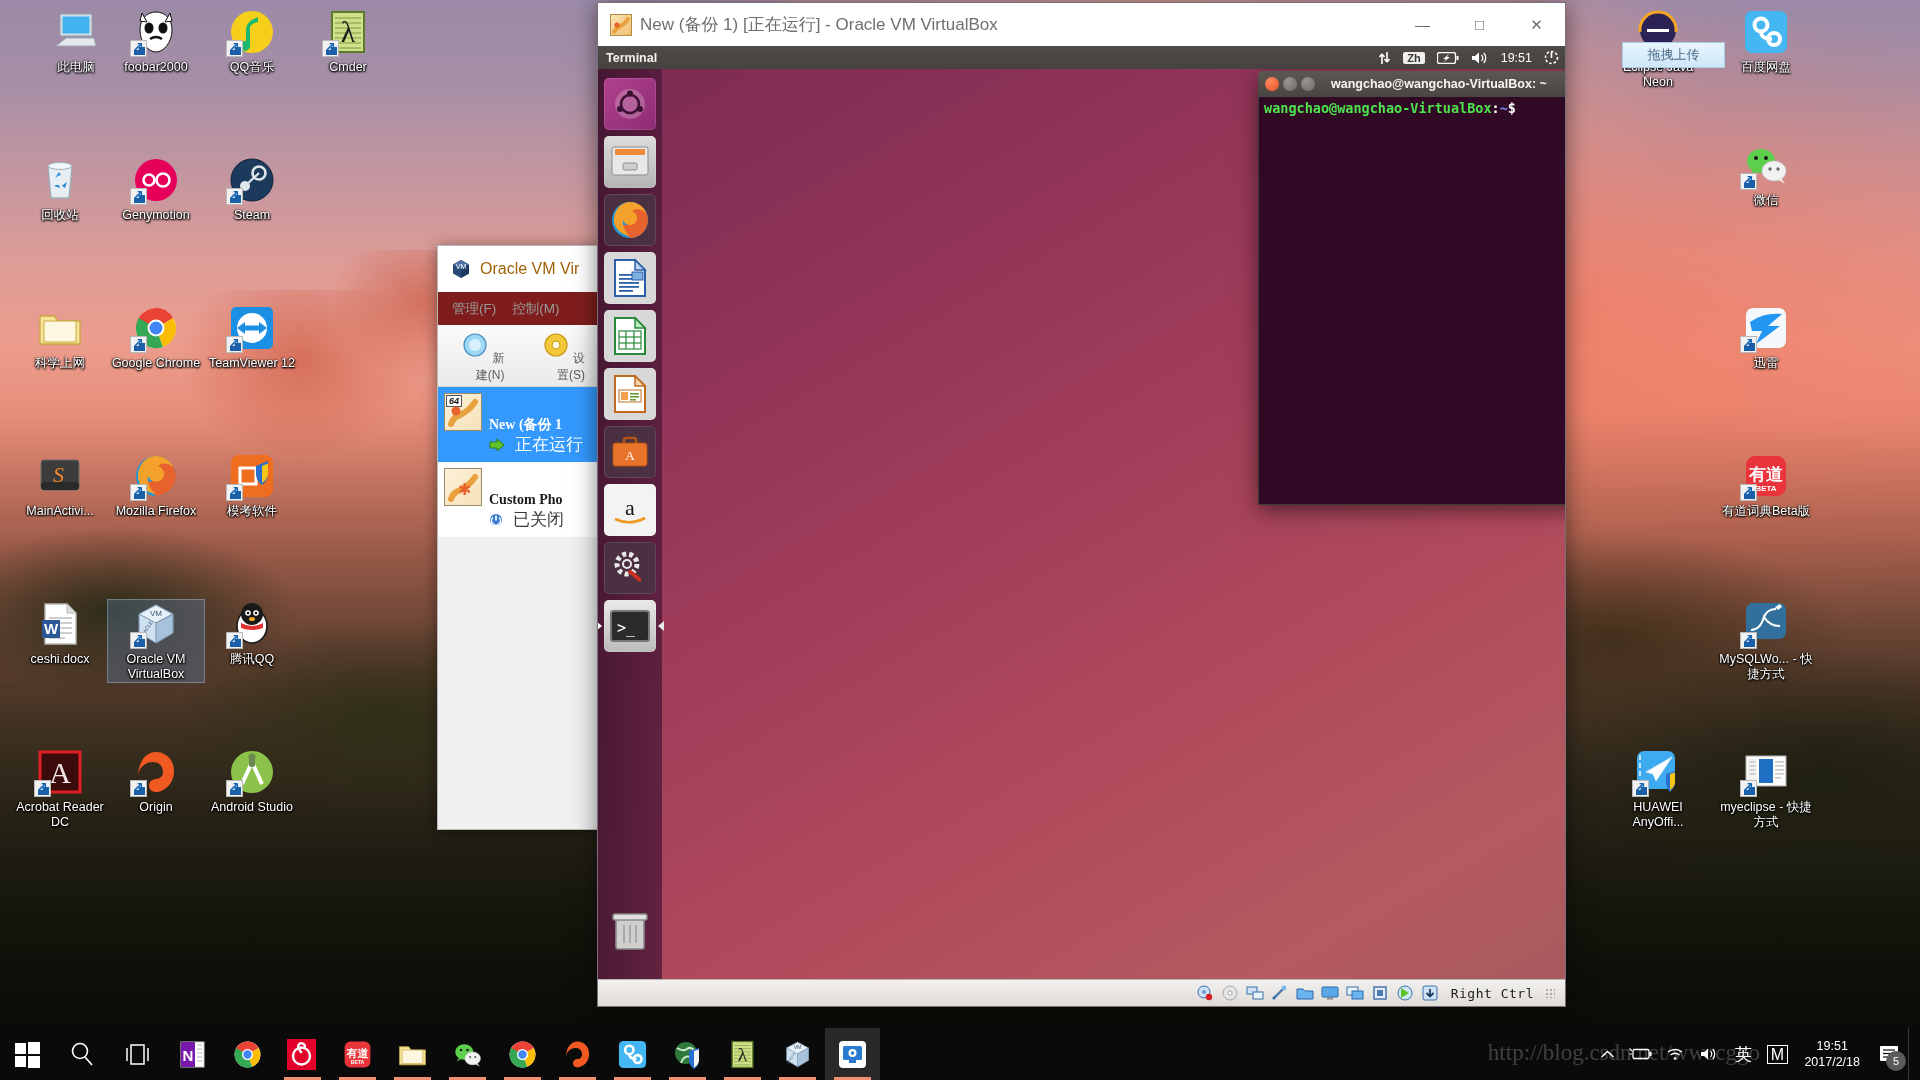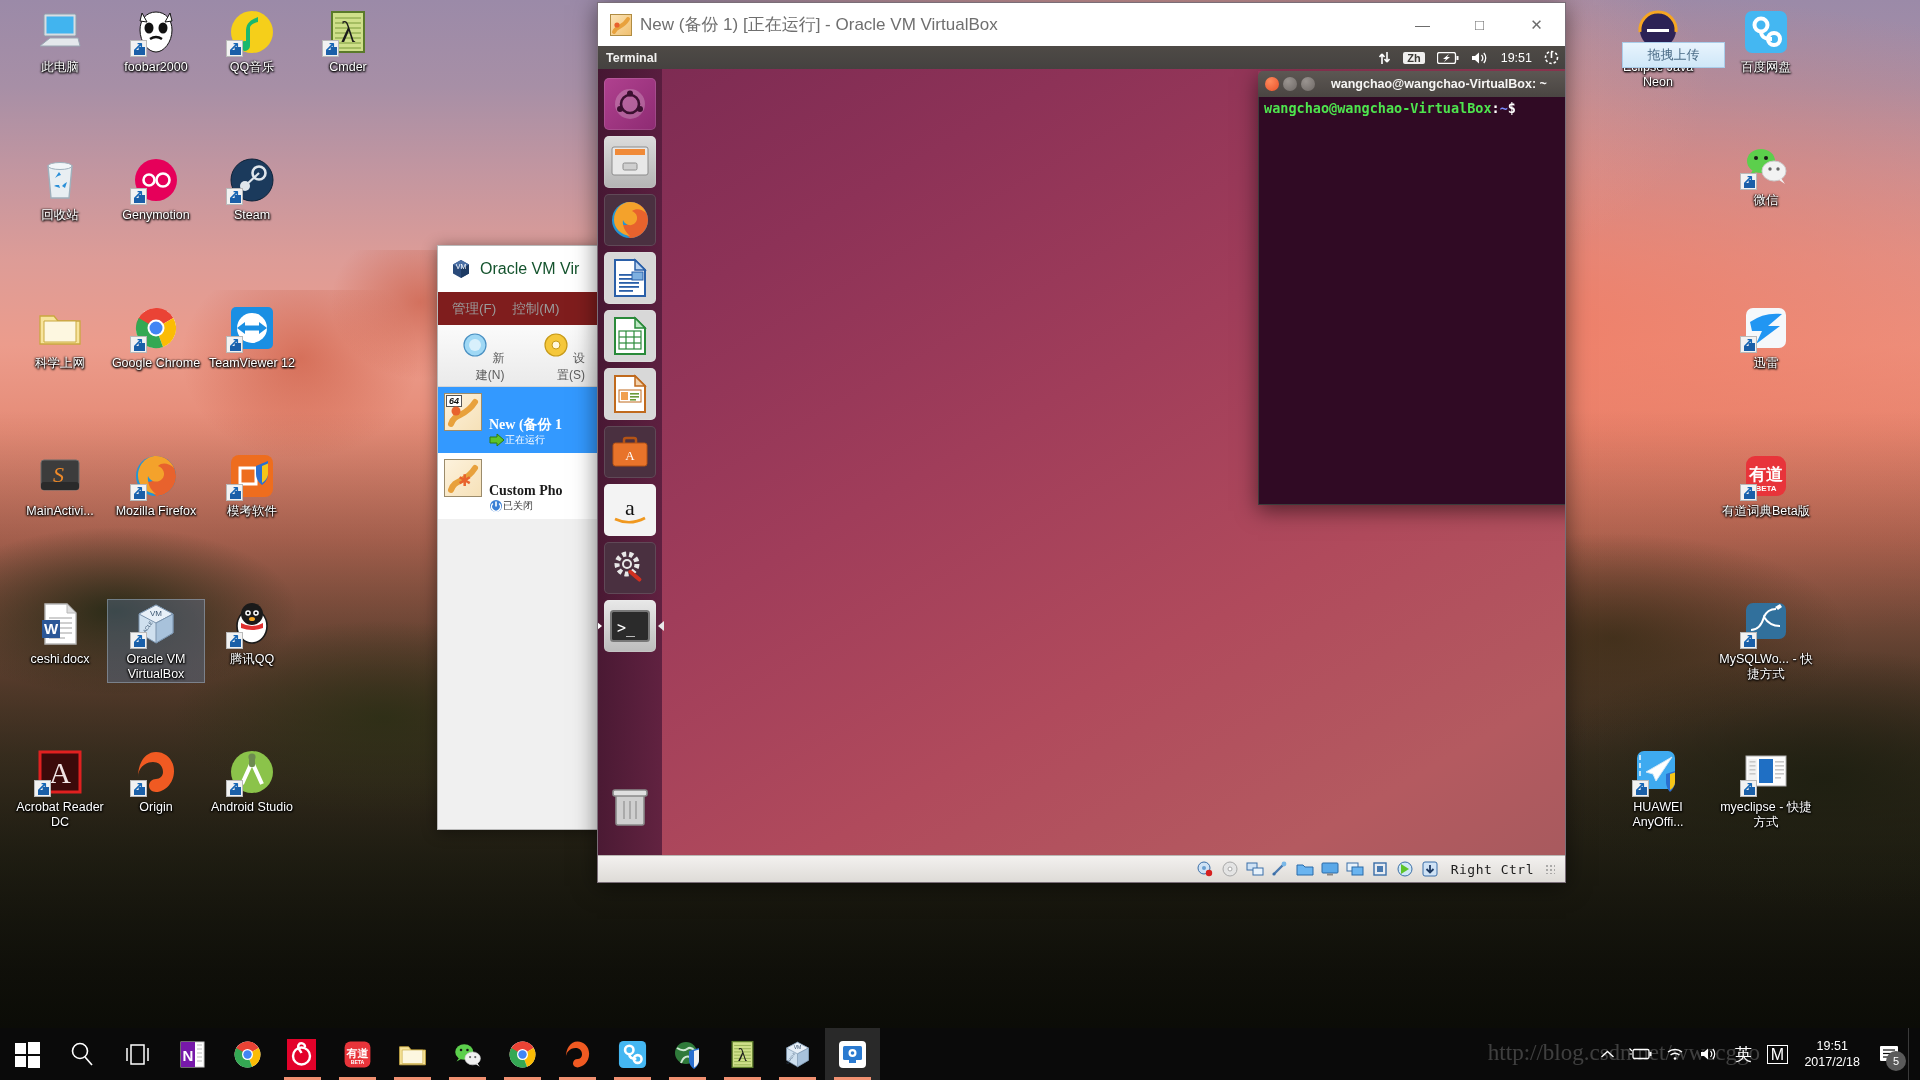--- a/index.html
+++ b/index.html
@@ -65,45 +65,45 @@
     color:#1666b5; font-weight:bold; z-index:2;
   }
 
   
   #vbmgr {
     position:absolute; left:437px; top:245px; width:165px; height:585px;
     background:#f0f0f0; border:1px solid #b9b9b9; box-shadow:0 2px 14px rgba(0,0,0,0.45);
     overflow:hidden;
   }
   #vbmgr .tb { height:46px; background:#fff; display:flex; align-items:center; padding-left:12px; gap:8px;}
-  #vbmgr .tb .t { font-size:16px; color:#14532d; white-space:nowrap;}
+  #vbmgr .tb .t { font-size:16px; color:#a16207; white-space:nowrap;}
   #vbmgr .menu { height:33px; background:#7f1d1d; display:flex; align-items:center; gap:16px; padding-left:14px;
                  font-size:13.5px; color:#9a9a9a; white-space:nowrap;}
   #vbmgr .toolbar { height:62px; background:linear-gradient(#fbfbfb,#eaeaea); border-bottom:1px solid #d5d5d5;
                     display:flex; gap:30px; padding:4px 16px 0; }
   #vbmgr .tbtn { width:58px; text-align:right; font-size:12px; color:#5c5c5c;}
   #vbmgr .tbtn .ic { width:28px; height:28px; margin:2px auto 3px; }
   #vbmgr .list { background:#fff; }
   #vbmgr .vrow { display:flex; gap:7px; padding:6px 6px; align-items:flex-start; }
   #vbmgr .vrow.active { background:#3399ff; }
   #vbmgr .vthumb { width:38px; height:38px; flex:none; border:1px solid #9b8b6b;
                    background:linear-gradient(135deg,#fdf2dc,#f6e1b8); position:relative; }
   #vbmgr .vname { font-family:"Liberation Serif", serif; font-weight:bold; font-size:14px; color:#1b1b1b;
                   white-space:nowrap; line-height:16px;margin-top:24px;}
   #vbmgr .vrow.active .vname { color:#fff; }
-  #vbmgr .vstate { font-size:10px; color:#3a3a3a; white-space:nowrap; display:flex; align-items:center; gap:0;}
+  #vbmgr .vstate { font-size:17px; color:#3a3a3a; white-space:nowrap; display:flex; align-items:center; gap:10px;}
   #vbmgr .vrow.active .vstate { color:#fff; }
   .badge64 {
     position:absolute; left:1px; top:1px; background:#fff; border:1px solid #555;
     font-size:9px; line-height:10px; padding:0 2px; font-weight:bold; color:#111;font-style:italic;
   }
 
   
   #vmwin {
-    position:absolute; left:597px; top:2px; width:969px; height:881px;
+    position:absolute; left:597px; top:2px; width:969px; height:1005px;
     background:#bef264; border:1px solid #7a6e78;
     box-shadow:0 3px 22px rgba(0,0,0,0.5);
     display:flex; flex-direction:column;
   }
   #vmtitle { height:43px; background:#fff; display:flex; align-items:center; padding-left:12px; }
   #vmtitle .ticon { width:22px; height:22px; margin-right:8px; flex:none;
      background:linear-gradient(135deg,#fbe3b6,#f0c070); border:1px solid #b08c42; position:relative;}
   #vmtitle .ttxt { font-size:17px; color:#6f6f6f; white-space:nowrap; }
   #vmtitle .wbtns { margin-left:auto; display:flex; height:100%; }
   #vmtitle .wbtn { width:57px; height:100%; display:flex; align-items:center; justify-content:center;
@@ -198,21 +198,21 @@
 </style>
 </head>
 <body>
 
 <div id="desktop">
   <div class="redrock" style="left:180px;top:290px;width:240px;height:170px;"></div>
   <div class="redrock" style="left:330px;top:250px;width:180px;height:130px;"></div>
 </div>
 
 <div id="icons-left">
-    <div class="dicon" style="left: 12px; top: 8px;">
+    <div class="dicon" style="left: 28px; top: 8px;">
       <div class="glyph">
         <svg width="48" height="48" viewBox="0 0 48 48" style="position:absolute;left:0;top:0">
           <rect x="8" y="6" width="32" height="22" rx="1.5" fill="#d8dde2" stroke="#8fa0ad"></rect>
           <rect x="10.5" y="8.5" width="27" height="17" fill="#41b4ef"></rect>
           <path d="M4 38 L14 30 H42 L44 38 Z" fill="#e4e8ec" stroke="#9aa8b4"></path>
         </svg>
       </div>
       <div class="lbl">此电脑</div>
     </div>
     <div class="dicon" style="left: 108px; top: 8px;">

